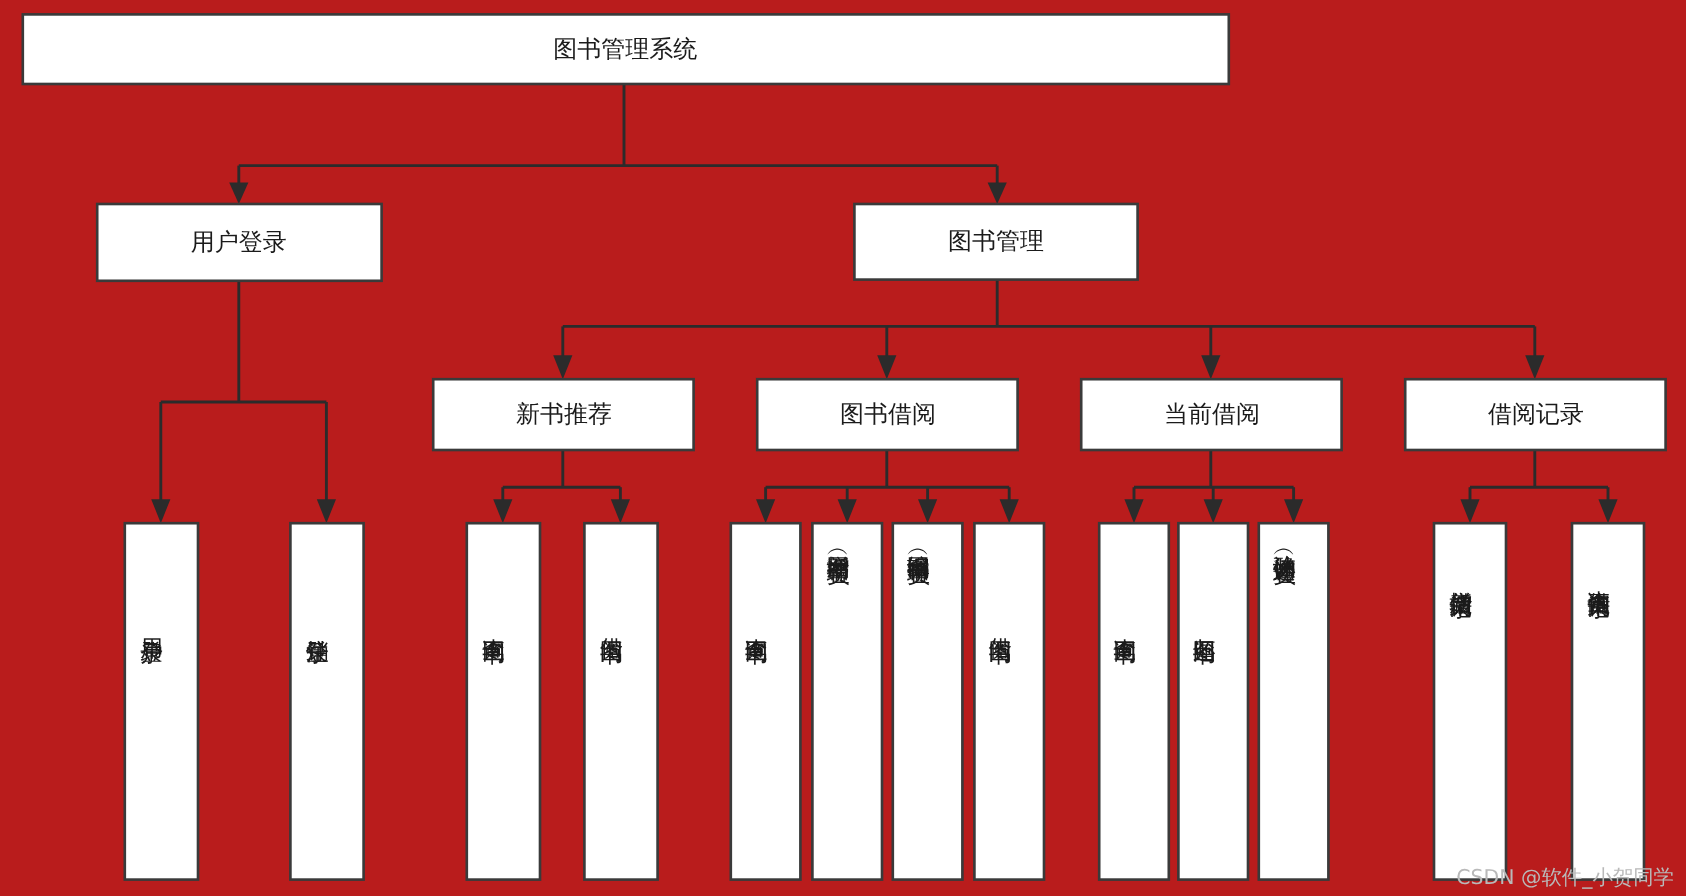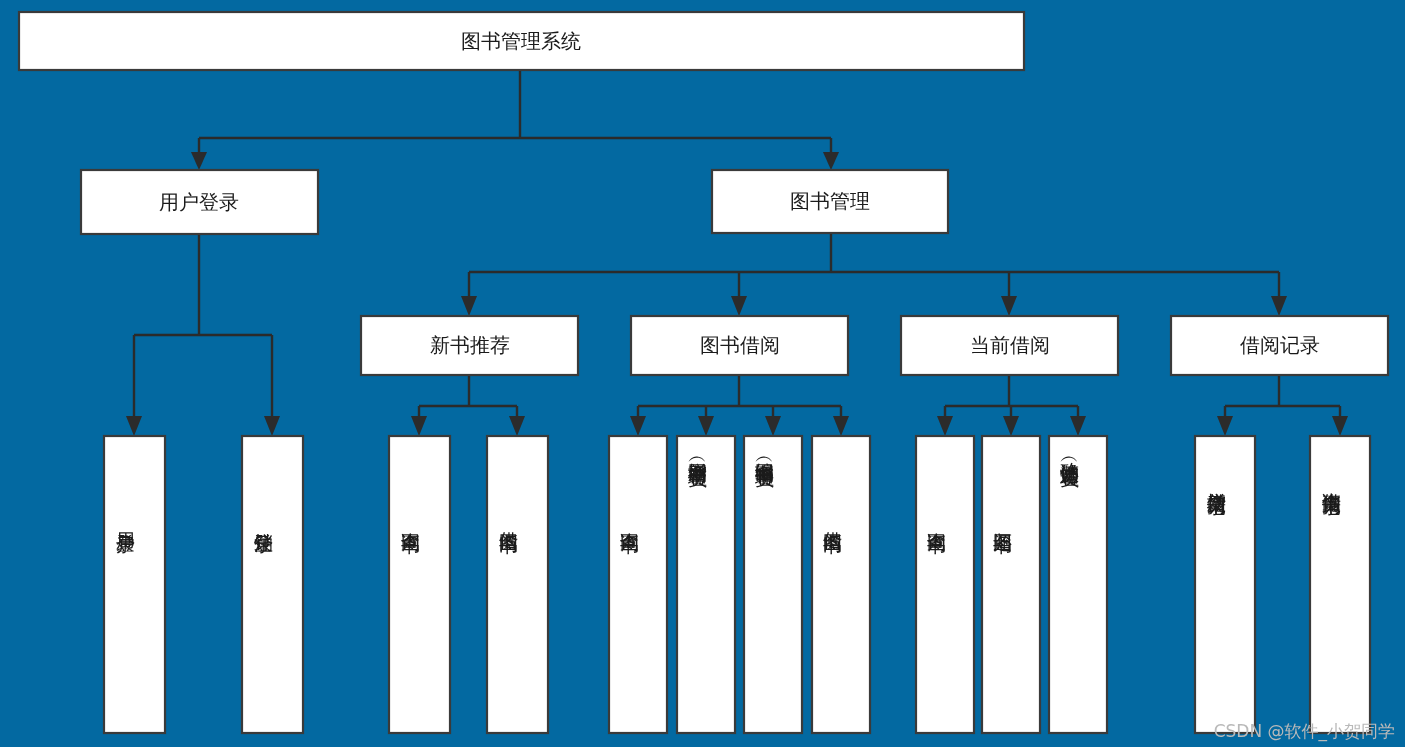--- a/index.html
+++ b/index.html
@@ -7,21 +7,21 @@
     padding: 0;
     background: #ffffff;
   }
   body {
     font-family: "DejaVu Sans", "Liberation Sans", sans-serif;
   }
   #diagram-root {
     position: relative;
     width: 1405px;
     height: 747px;
-    background: #0369a1;
+    background: #b91c1c;
     overflow: hidden;
   }
   svg.diagram-canvas {
     position: absolute;
     left: 0;
     top: 0;
     width: 1405px;
     height: 747px;
   }
   .node-box {

